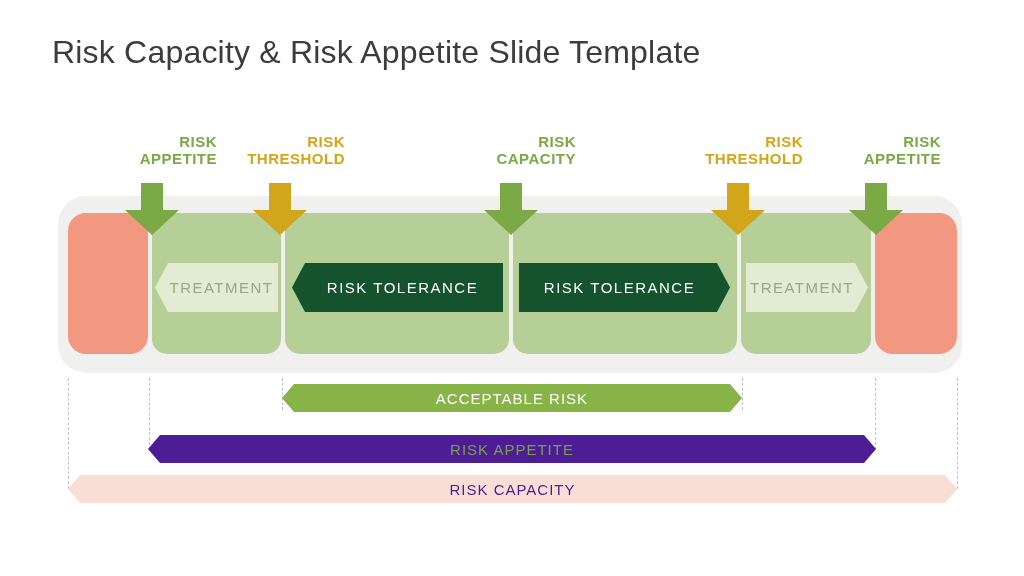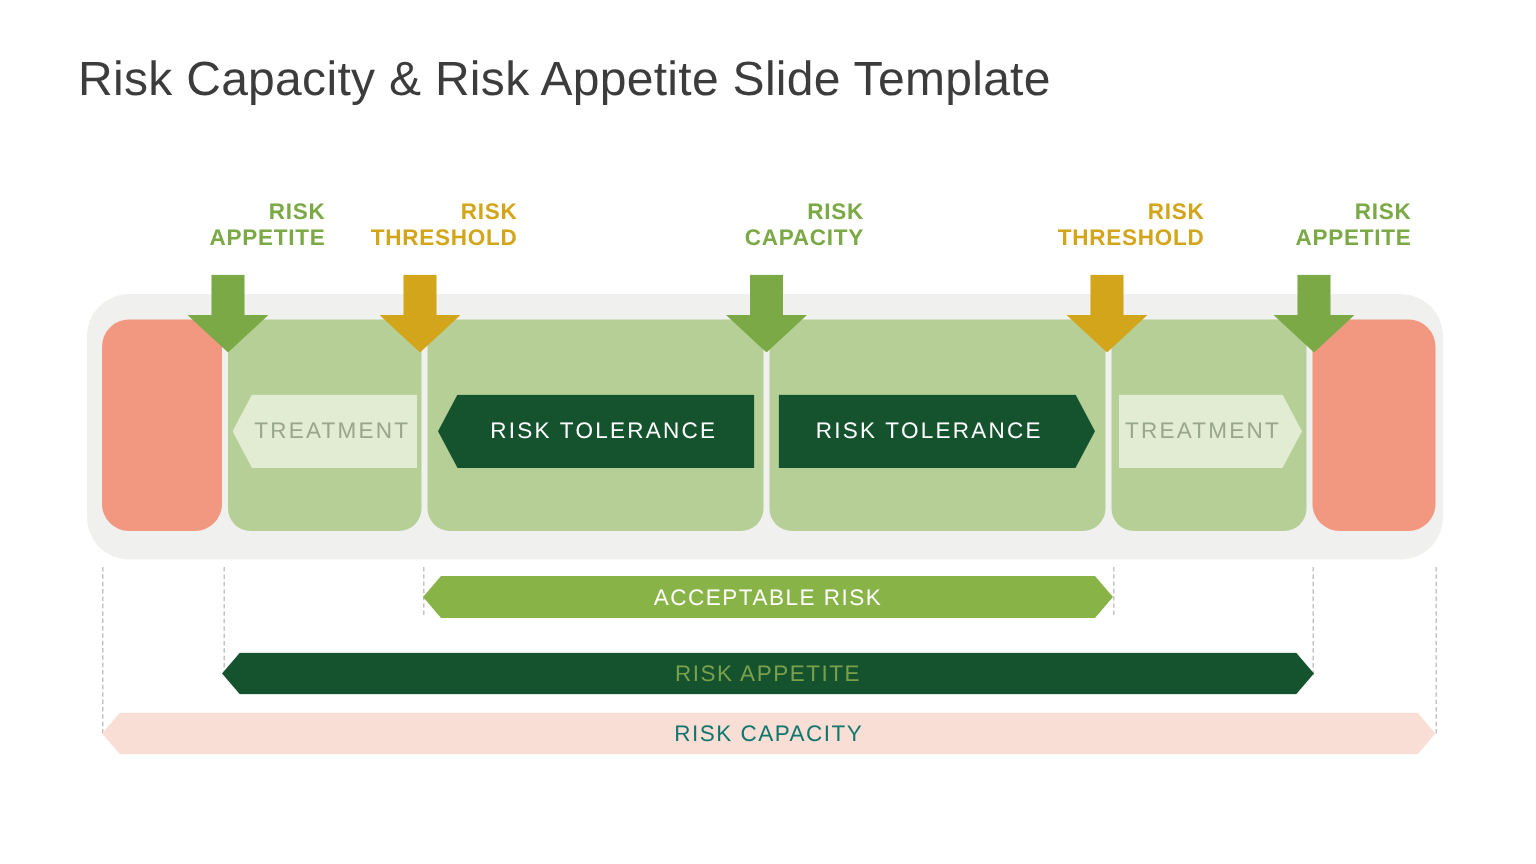--- a/index.html
+++ b/index.html
@@ -128,22 +128,22 @@
     z-index: 2;
     display: flex;
     align-items: center;
     justify-content: center;
     font-size: 15px;
     letter-spacing: 1px;
     white-space: nowrap;
     clip-path: polygon(0 50%, 12px 0, calc(100% - 12px) 0, 100% 50%, calc(100% - 12px) 100%, 12px 100%);
   }
   .range-bar.b1 { left: 282px; top: 384px; width: 460px; background: #87b347; color: #ffffff; }
-  .range-bar.b2 { left: 148px; top: 435px; width: 728px; background: #14532d; color: #7ba04c; }
-  .range-bar.b3 { left: 68px;  top: 475px; width: 889px; background: #f9ded6; color: #0f766e; }
+  .range-bar.b2 { left: 148px; top: 435px; width: 728px; background: #4c1d95; color: #7ba04c; }
+  .range-bar.b3 { left: 68px;  top: 475px; width: 889px; background: #f9ded6; color: #4c1d95; }
 </style>
 </head>
 <body>
 
 <div class="slide">
 
   <div class="title">Risk Capacity &amp; Risk Appetite Slide Template</div>
 
   <div class="marker m1 green">
     <div class="marker-label">

